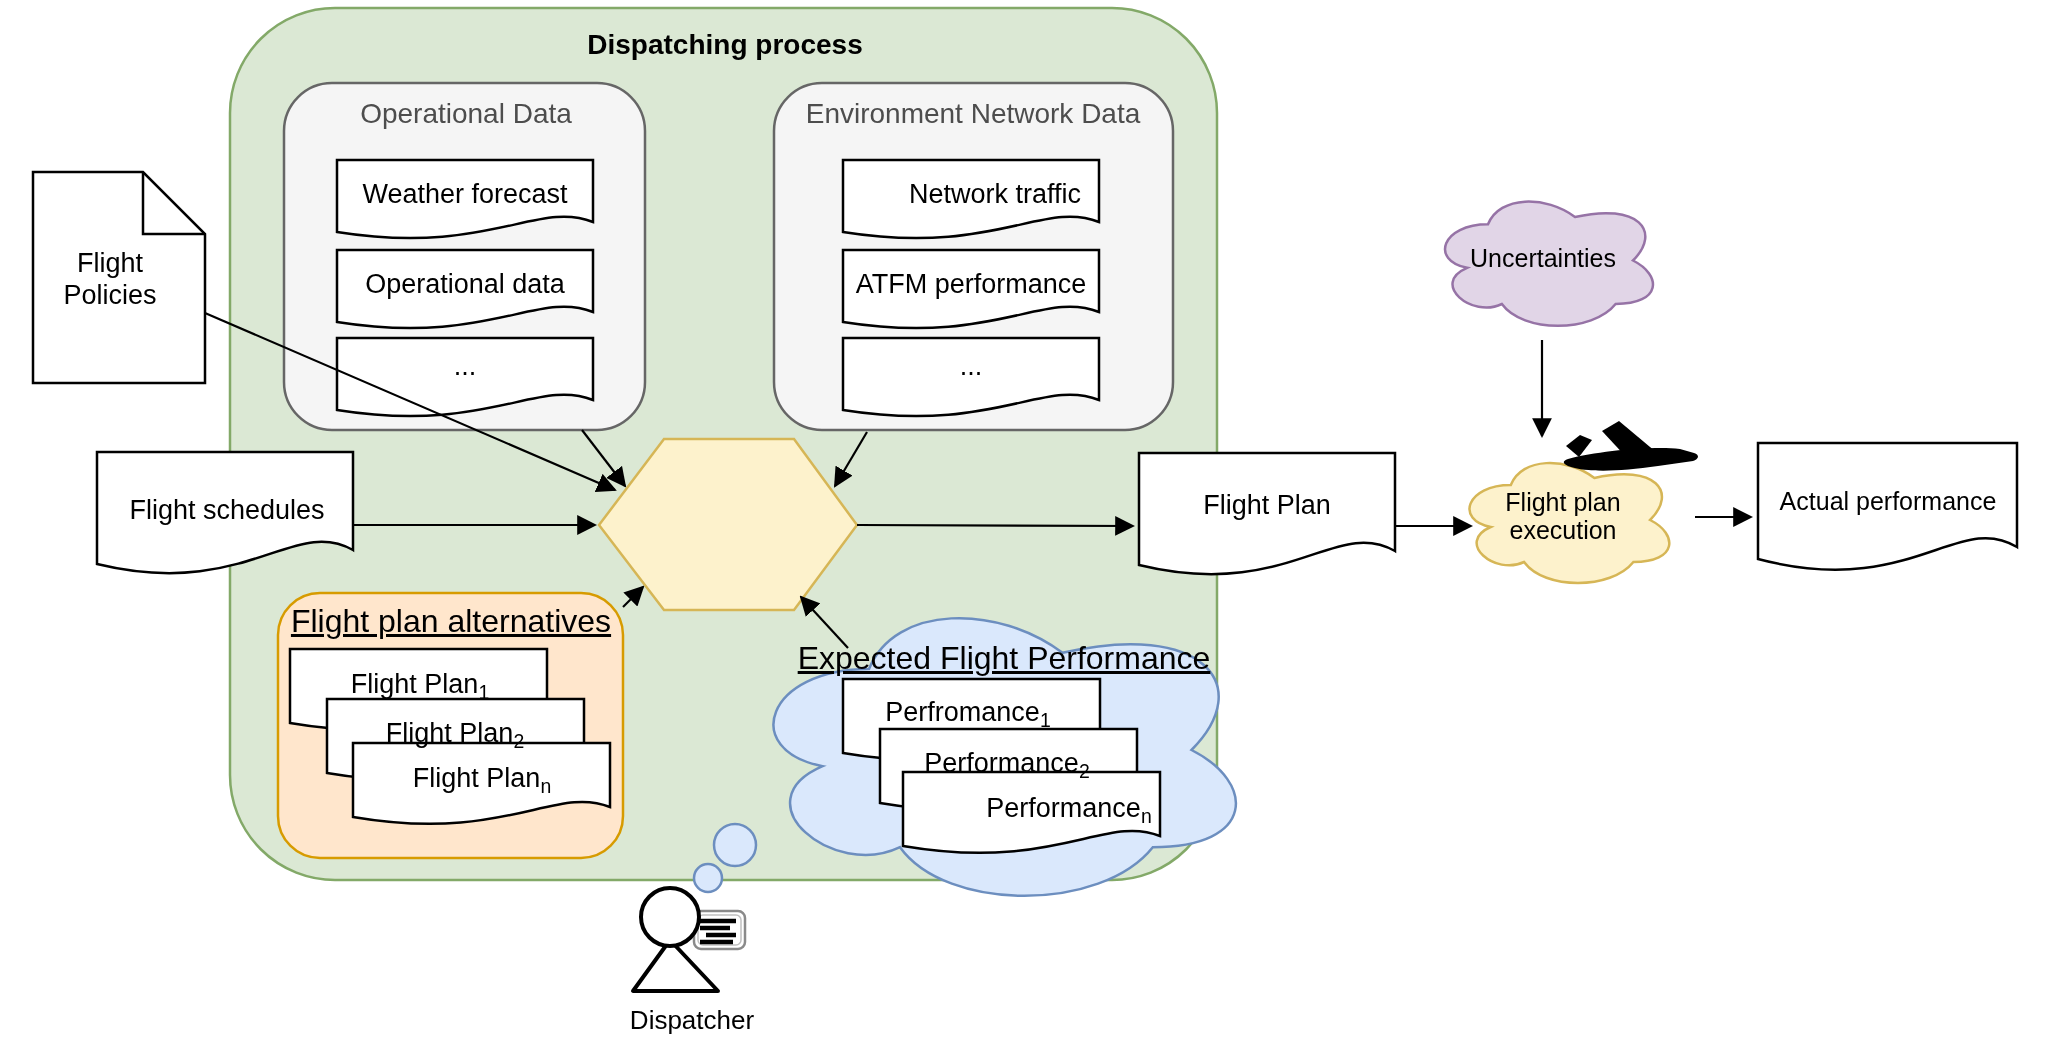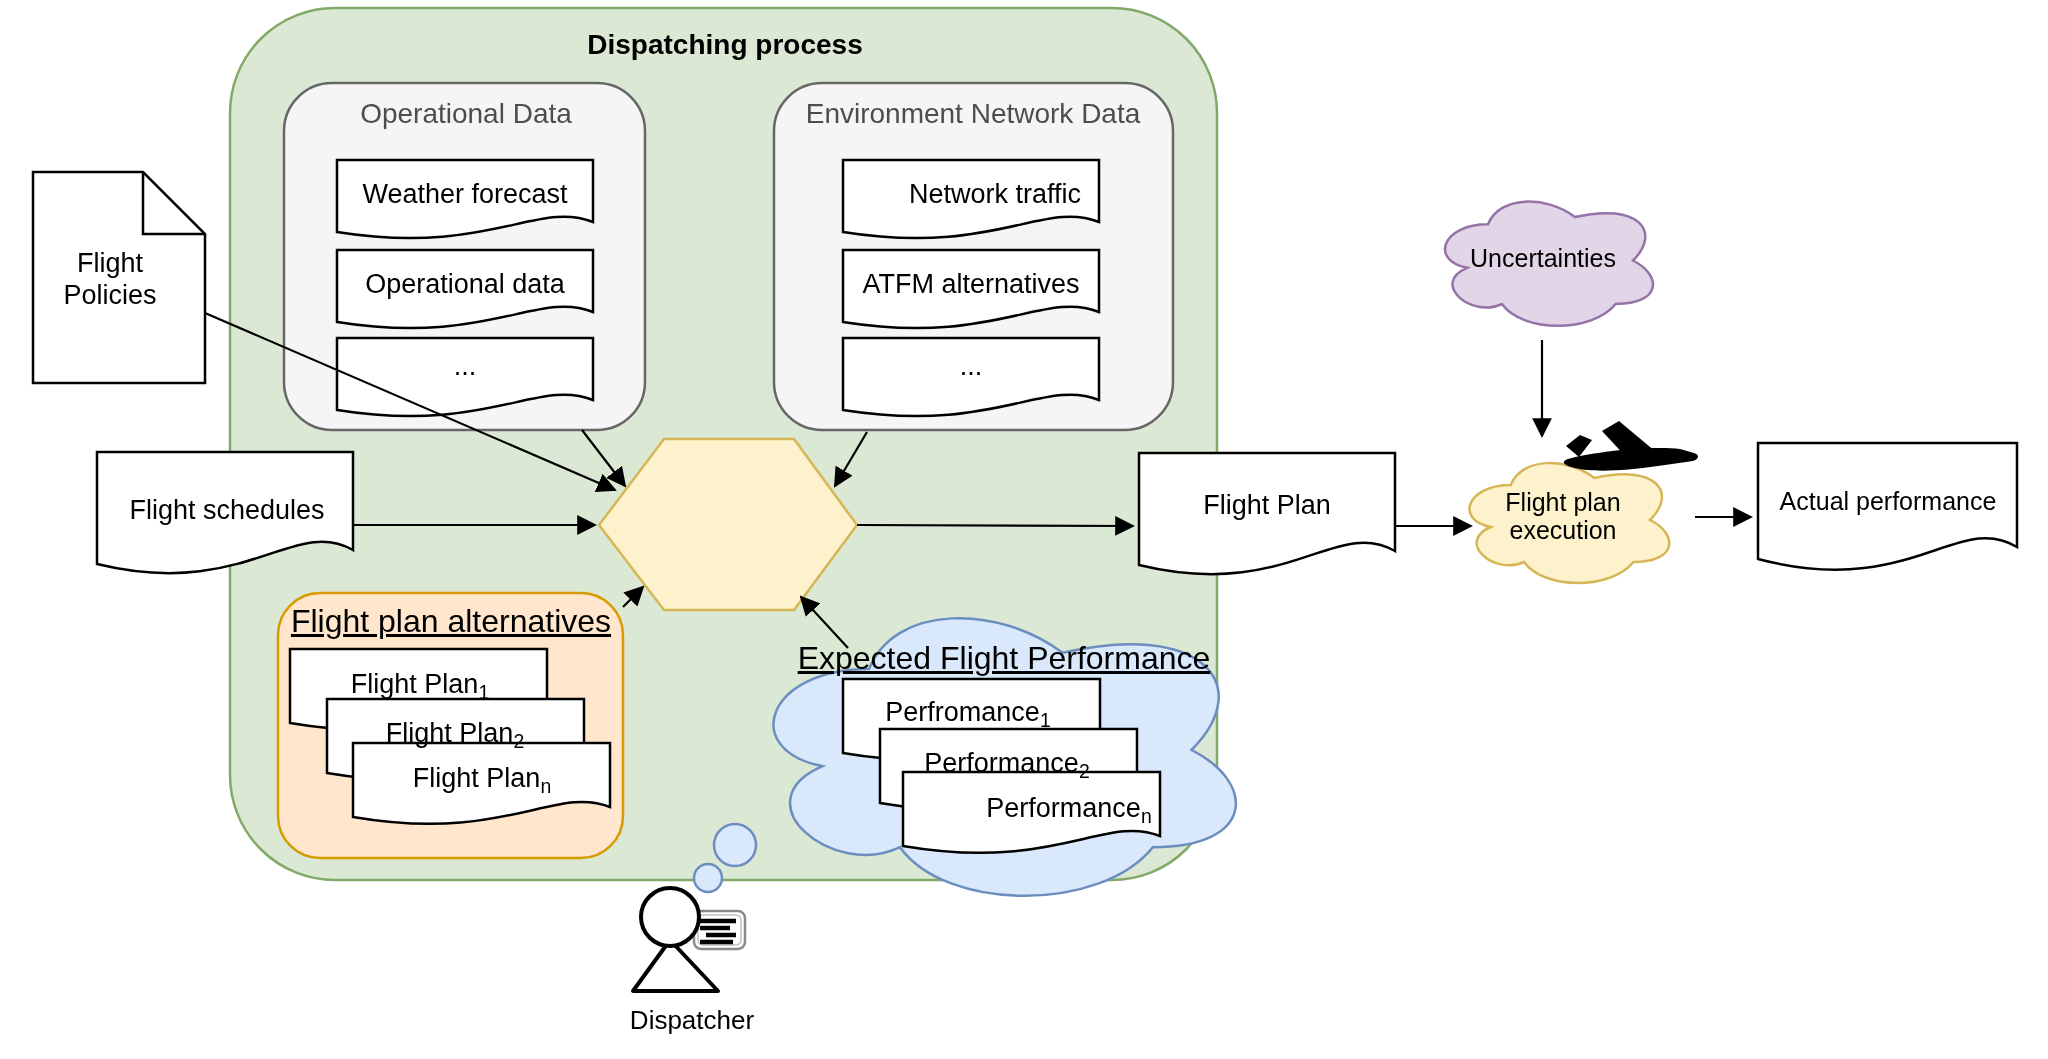--- a/index.html
+++ b/index.html
@@ -159,21 +159,21 @@
 
   <div class="lbl main-title" style="left:725px;top:45px;">Dispatching process</div>
 
   <div class="lbl section-title" style="left:466px;top:114px;">Operational Data</div>
   <div class="lbl" style="left:465px;top:194px;">Weather forecast</div>
   <div class="lbl" style="left:465px;top:284px;">Operational data</div>
   <div class="lbl" style="left:465px;top:366px;">...</div>
 
   <div class="lbl section-title" style="left:973px;top:114px;">Environment Network Data</div>
   <div class="lbl" style="left:971px;top:194px;margin-left:24px;">Network traffic</div>
-  <div class="lbl" style="left:971px;top:284px;">ATFM alternatives</div>
+  <div class="lbl" style="left:971px;top:284px;">ATFM performance</div>
   <div class="lbl" style="left:971px;top:366px;">...</div>
 
   <div class="lbl" style="left:110px;top:279px;">
     <span class="ln">Flight</span>
     <span class="ln">Policies</span>
   </div>
 
   <div class="lbl" style="left:227px;top:510px;">Flight schedules</div>
 
 

